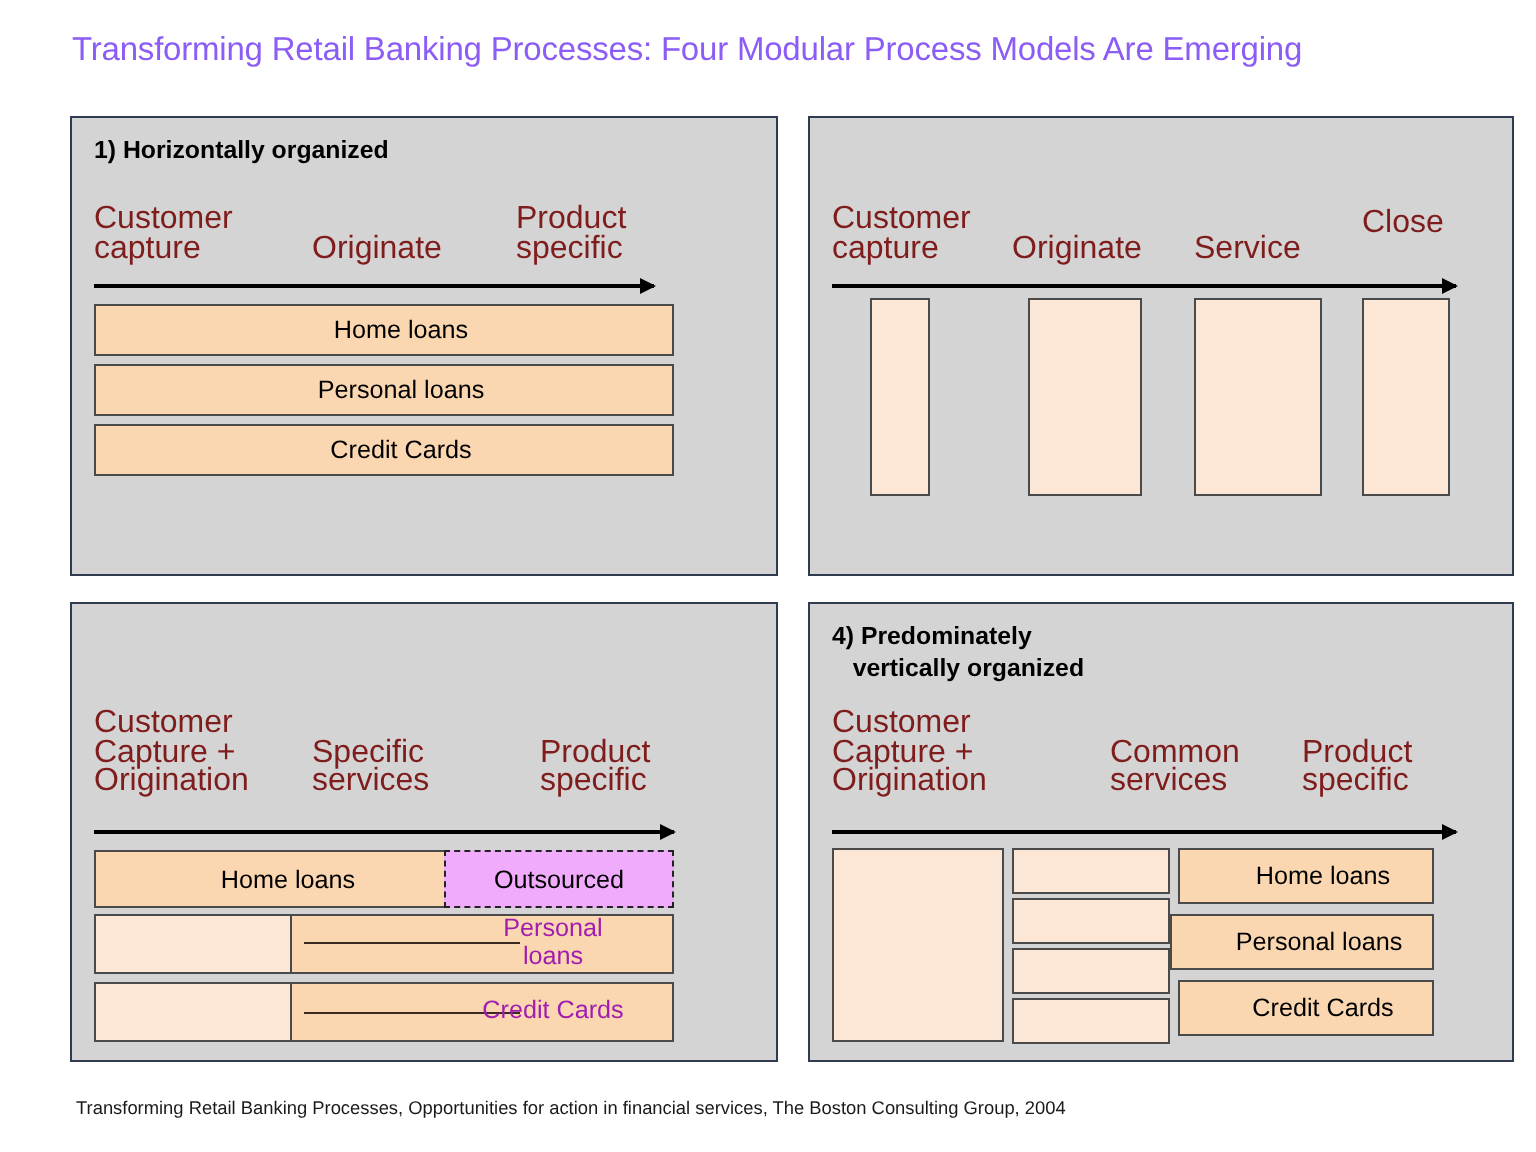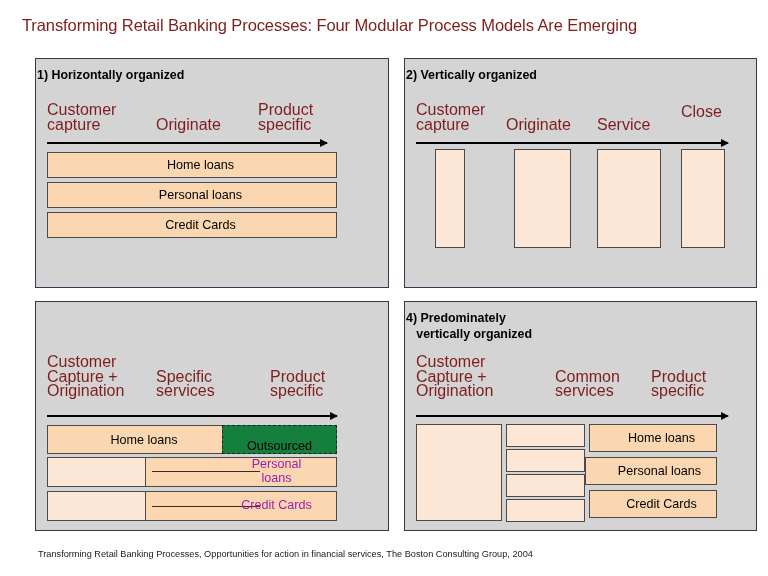--- a/index.html
+++ b/index.html
@@ -13,26 +13,26 @@
     height: 576px;
     position: relative;
     overflow: hidden;
     font-family: "Liberation Sans", sans-serif;
     color: #000000;
   }
 
   
   .slide-title {
     position: absolute;
-    left: 22px;
+    left: 36px;
     top: 16px;
     font-size: 16.5px;
     letter-spacing: -0.1px;
     white-space: nowrap;
-    color: #7f1d1d;
+    color: #8b5cf6;
   }
 
   
   .slide-footer {
     position: absolute;
     left: 38px;
     top: 549px;
     font-size: 9.2px;
     color: #1a1a1a;
     white-space: nowrap;
@@ -45,21 +45,21 @@
     border: 1.5px solid #2f3b4e;
     box-sizing: border-box;
   }
   #panel-1 { left: 35px;  top: 58px;  width: 354px; height: 230px; }
   #panel-2 { left: 404px; top: 58px;  width: 353px; height: 230px; }
   #panel-3 { left: 35px;  top: 301px; width: 354px; height: 230px; }
   #panel-4 { left: 404px; top: 301px; width: 353px; height: 230px; }
 
   .panel-title {
     position: absolute;
-    left: 1px;
+    left: 11px;
     top: 9px;
     font-size: 12.4px;
     font-weight: bold;
     line-height: 15.5px;
     white-space: pre;
   }
 
   
   .stage-label {
     position: absolute;
@@ -92,21 +92,21 @@
     box-sizing: border-box;
     border: 1.5px solid #4a4a4a;
     display: flex;
     align-items: center;
     justify-content: center;
     font-size: 12.6px;
     color: #000;
   }
   .box.orange { background: #fad7b0; padding-left: 17px; }
   .box.pale   { background: #fcE7d6; }
-  .box.blue   { background: #15803d; border: 1.6px dashed #222; align-items: flex-end; }
+  .box.blue   { background: #f0abfc; border: 1.6px dashed #222; }
 
   
   .inner-rule {
     position: absolute;
     left: 6px;
     height: 1.3px;
     background: #3a2a20;
   }
 
   .overflow-text {
@@ -139,21 +139,20 @@
   </div>
   <div class="box orange" style="left:11px; top:123px; width:290px; height:26px;">
     <span>Personal loans</span>
   </div>
   <div class="box orange" style="left:11px; top:153px; width:290px; height:26px;">
     <span>Credit Cards</span>
   </div>
 </div>
 
 <div class="panel" id="panel-2">
-  <div class="panel-title">2) Vertically organized</div>
 
   <div class="stage-label" style="left:11px; top:44px;">Customer
 capture</div>
   <div class="stage-label" style="left:101px; top:58.5px;">Originate</div>
   <div class="stage-label" style="left:192px; top:58.5px;">Service</div>
   <div class="stage-label" style="left:276px; top:46px;">Close</div>
 
   <div class="axis" style="left:11px; top:83px; width:312px;"></div>
 
   <div class="box pale" style="left:30px;  top:90px; width:30px; height:99px;"></div>

